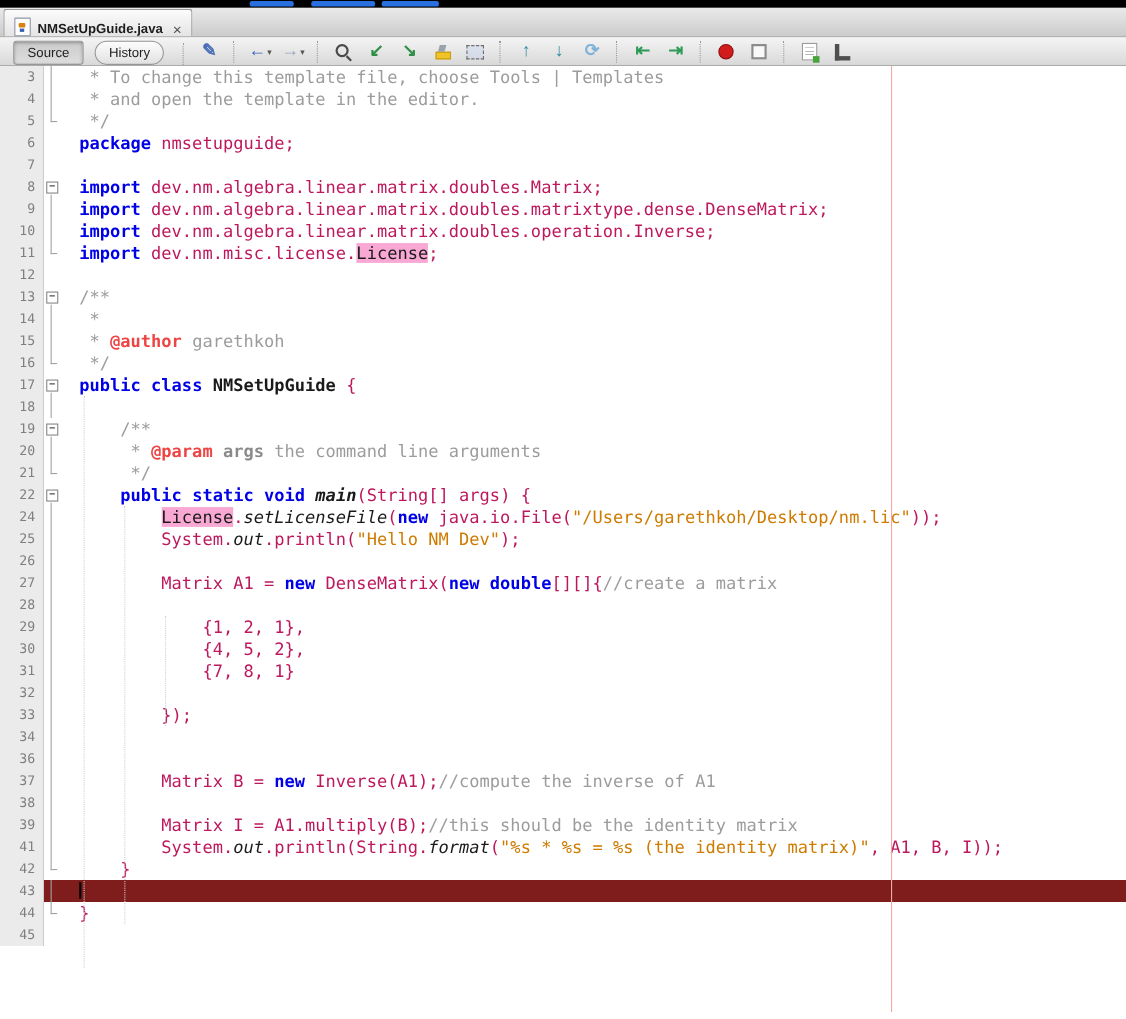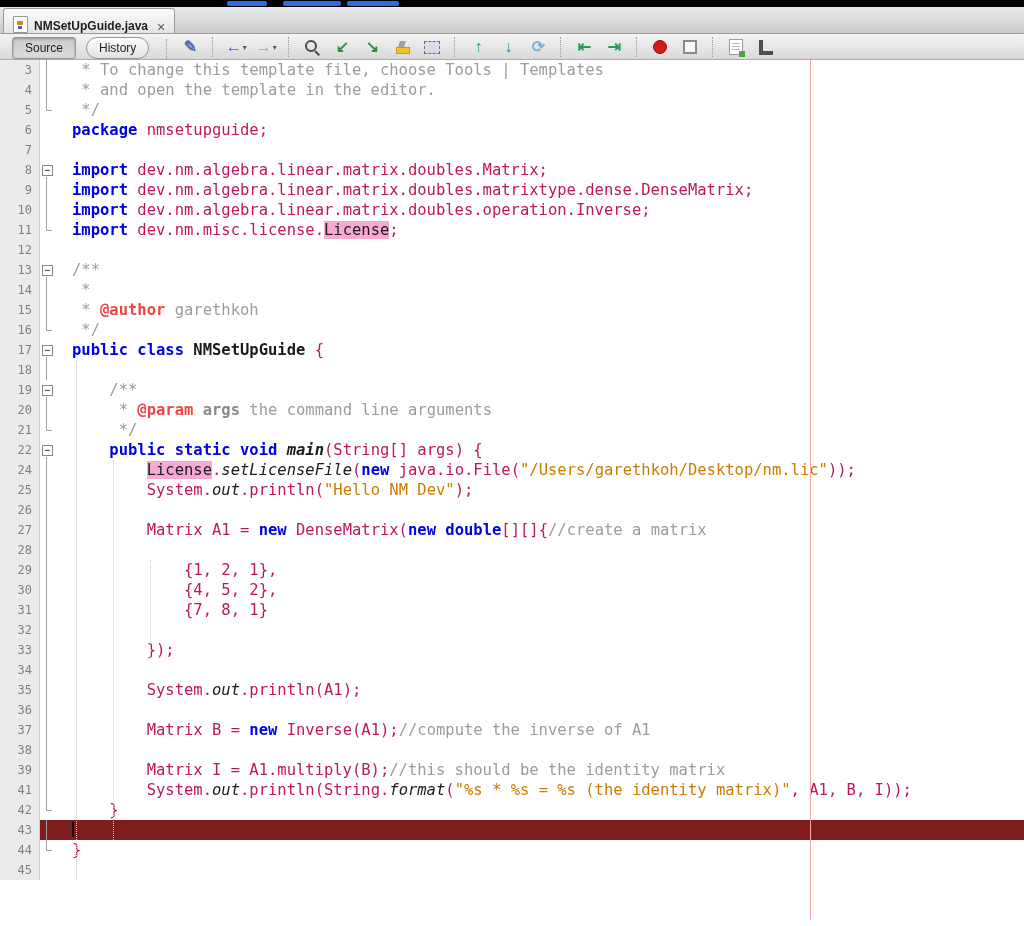--- a/index.html
+++ b/index.html
@@ -303,25 +303,20 @@
         <span class="ln">33</span>
         <span class="fold mid"></span>
         <span class="code"><span class="pl">        });</span></span>
       </div>
       <div class="row">
         <span class="ln">34</span>
         <span class="fold mid"></span>
         <span class="code"></span>
       </div>
       <div class="row">
-        <span class="ln">35</span>
-        <span class="fold mid"></span>
-        <span class="code"><span class="pl">        System.</span><span class="it">out</span><span class="pl">.println(A1);</span></span>
-      </div>
-      <div class="row">
         <span class="ln">36</span>
         <span class="fold mid"></span>
         <span class="code"></span>
       </div>
       <div class="row">
         <span class="ln">37</span>
         <span class="fold mid"></span>
         <span class="code"><span class="pl">        Matrix B = </span><span class="kw">new</span><span class="pl"> Inverse(A1);</span><span class="cmt">//compute the inverse of A1</span></span>
       </div>
       <div class="row">

